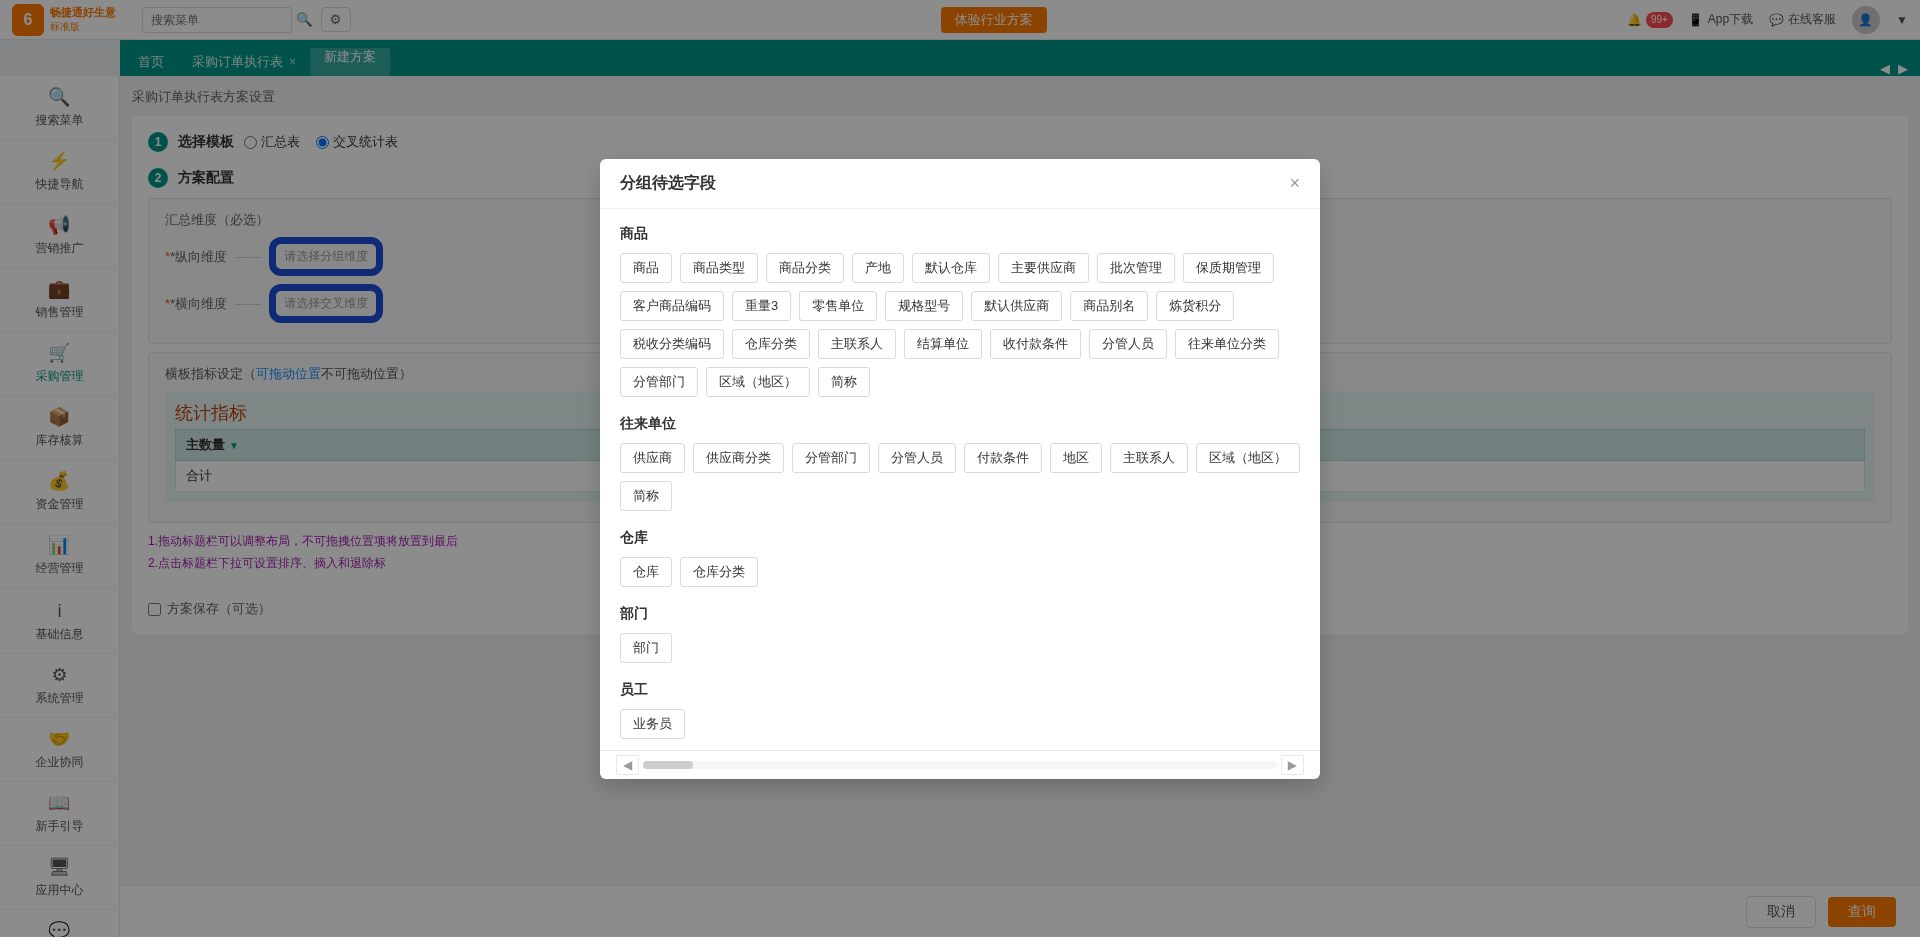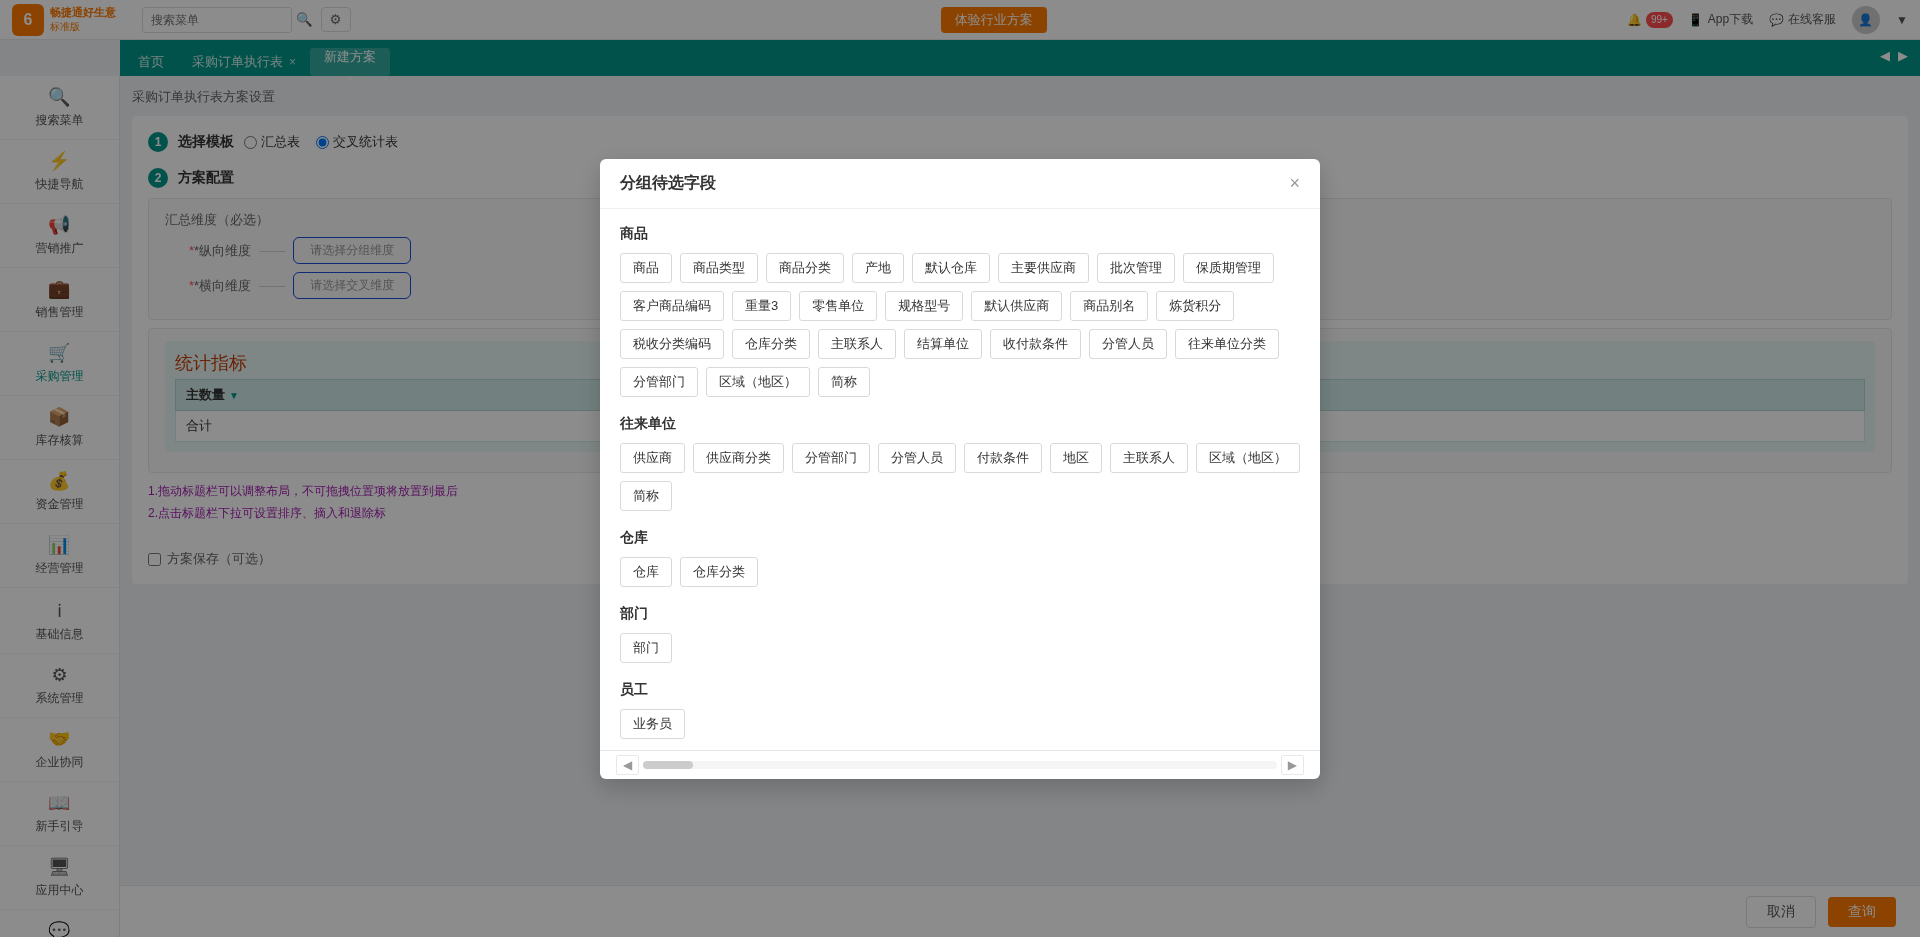--- a/index.html
+++ b/index.html
@@ -64,22 +64,22 @@
       padding: 0 5px; min-width: 18px; height: 16px;
       display: inline-flex; align-items: center; justify-content: center;
     }
     .avatar { width: 28px; height: 28px; border-radius: 50%; background: #ccc; display: flex; align-items: center; justify-content: center; }
 
     
     .tab-bar {
       height: 36px;
       background: #009688;
       display: flex;
-      align-items: flex-start;
-      padding: 8px 4px;
+      align-items: flex-end;
+      padding: 0 4px;
       position: fixed;
       top: 40px; left: 120px; right: 0;
       z-index: 99;
     }
     .tab-item {
       height: 28px;
       padding: 0 14px;
       display: flex; align-items: center;
       border-radius: 3px;
       cursor: pointer;
@@ -154,25 +154,25 @@
       border-radius: 50%; display: flex; align-items: center; justify-content: center;
       font-size: 12px; font-weight: bold; flex-shrink: 0;
     }
     .step-label { font-weight: bold; font-size: 14px; color: #333; }
     .radio-group { display: flex; align-items: center; gap: 16px; }
     .radio-item { display: flex; align-items: center; gap: 4px; cursor: pointer; font-size: 13px; }
 
     .form-row { display: flex; align-items: center; gap: 10px; margin-bottom: 8px; }
     .form-label { color: #666; font-size: 13px; min-width: 80px; }
 
-    .dimension-row { display: flex; align-items: center; gap: 8px; margin-bottom: 8px; margin-left: 24px; }
+    .dimension-row { display: flex; align-items: center; gap: 8px; margin-bottom: 8px; }
     .dimension-label { color: #666; font-size: 13px; }
     .dimension-dash { color: #ccc; }
     .dimension-select {
-      border: 1px solid #1d4ed8; border-radius: 6px; padding: 4px 16px;
+      border: 7px solid #1d4ed8; border-radius: 12px; padding: 4px 8px;
       color: #999; font-size: 12px; cursor: pointer; background: #fafafa;
     }
 
     .indicators-section {
       background: #e8f5f4; border-radius: 4px; padding: 10px;
       margin-bottom: 8px;
     }
     .indicators-header { font-size: 18px; color: #c2410c; margin-bottom: 4px; }
     .indicators-table { width: 100%; border-collapse: collapse; font-size: 13px; }
     .indicators-table th {
@@ -450,20 +450,23 @@
         <div class="dimension-row">
           <span class="dimension-label"><span style="color:#ff4d4f;">*</span><span>*横向维度</span></span>
           <span class="dimension-dash">——</span>
           <div class="dimension-select">
             <span>请选择交叉维度</span>
           </div>
         </div>
       </div>
 
       <div style="background:#f9f9f9;border:1px solid #e8e8e8;border-radius:4px;padding:12px 16px;margin-bottom:8px;">
+        <div style="font-size:13px;color:#555;margin-bottom:8px;">
+          <span>横板指标设定（</span><span style="color:#1890ff;cursor:pointer;">可拖动位置</span><span>不可拖动位置）</span>
+        </div>
         <div class="indicators-section">
           <div class="indicators-header">统计指标</div>
           <table class="indicators-table">
             <thead>
               <tr>
                 <th>
                   <div class="dropdown-cell">
                     <span>主数量</span>
                     <span class="dropdown-arrow">▼</span>
                   </div>

